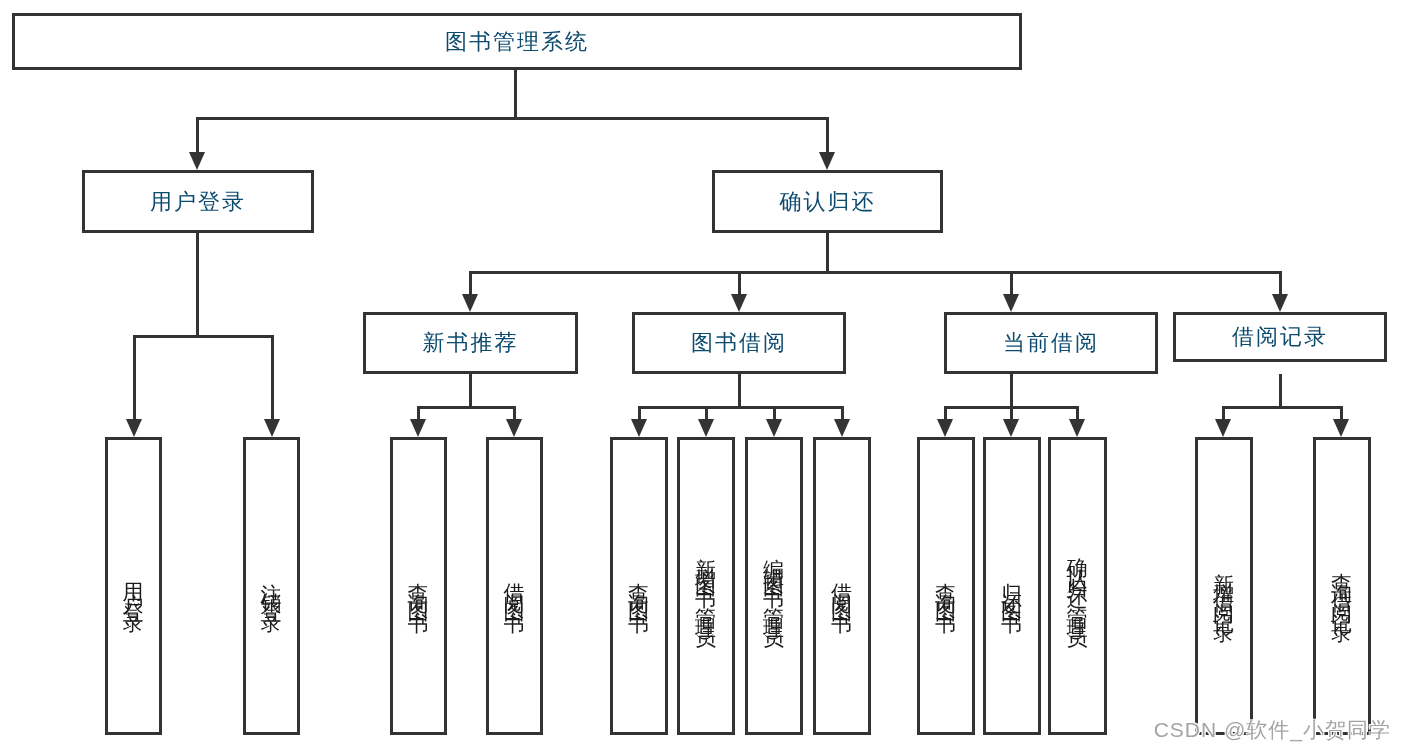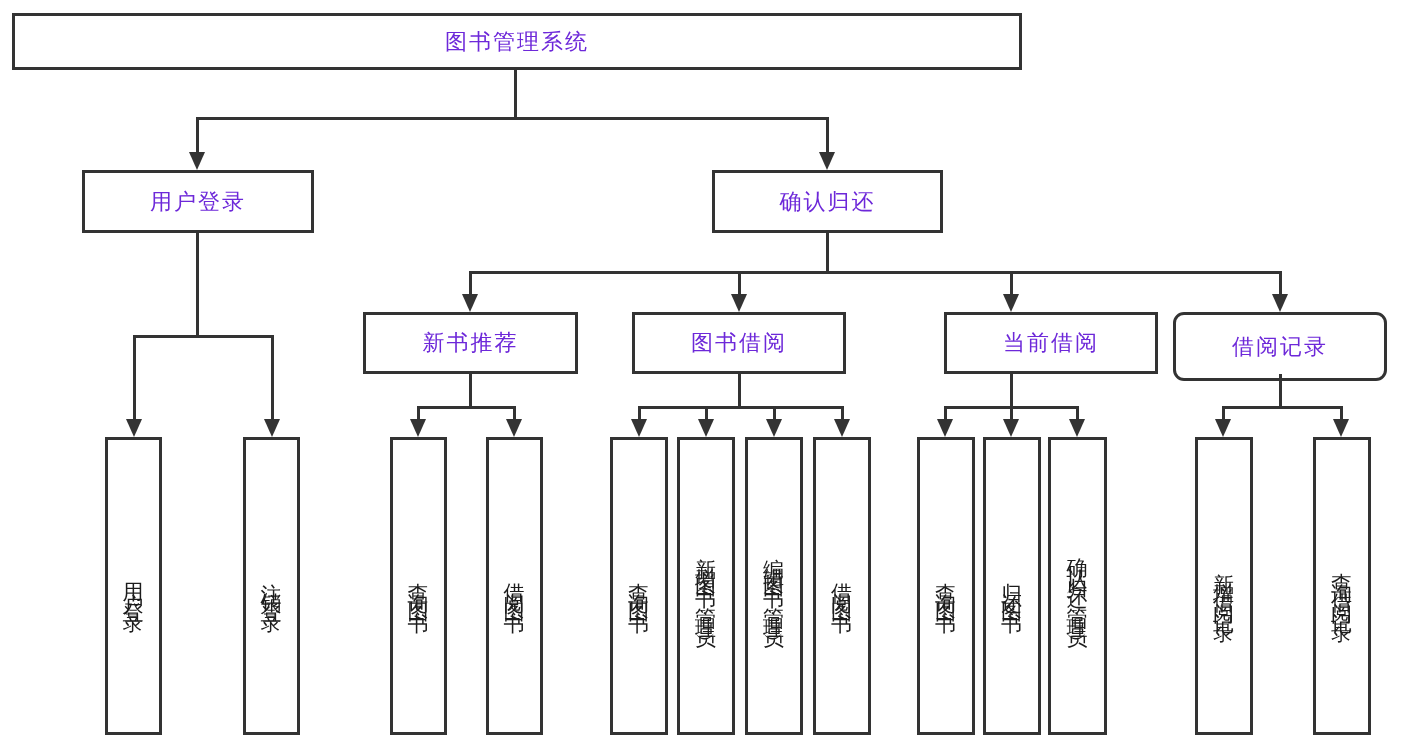--- a/index.html
+++ b/index.html
@@ -9,21 +9,21 @@
     background:#fff;
     font-family:"Liberation Sans","DejaVu Sans",sans-serif;
     overflow:hidden;
   }
   .box{
     position:absolute;
     border:3px solid #333;
     background:#fff;
     box-sizing:border-box;
     display:flex;align-items:center;justify-content:center;
-    font-size:22px;color:#6d28d9;letter-spacing:2px;
+    font-size:22px;color:#0c4a6e;letter-spacing:2px;
     white-space:nowrap;
   }
   .vbox{
     position:absolute;
     border:3px solid #333;
     background:#fff;
     box-sizing:border-box;
     display:flex;align-items:center;justify-content:center;
   }
   .vbox span{
@@ -60,21 +60,21 @@
   <div class="box" style="left:82px;top:170px;width:232px;height:63px;">用户登录</div>
 
   <div class="box" style="left:712px;top:170px;width:231px;height:63px;">确认归还</div>
 
   <div class="box" style="left:632px;top:312px;width:214px;height:62px;">图书借阅</div>
 
   <div class="box" style="left:363px;top:312px;width:215px;height:62px;">新书推荐</div>
 
   <div class="box" style="left:944px;top:312px;width:214px;height:62px;">当前借阅</div>
 
-  <div class="box" style="left:1173px;top:312px;width:214px;height:69px;border-radius:11px;">借阅记录</div>
+  <div class="box" style="left:1173px;top:312px;width:214px;height:50px;">借阅记录</div>
 
   <div class="vbox" style="left:105px;top:437px;width:57px;height:298px;">
     <span>用户登录</span>
   </div>
   <div class="vbox" style="left:243px;top:437px;width:57px;height:298px;">
     <span>注销登录</span>
   </div>
 
   <div class="vbox" style="left:390px;top:437px;width:57px;height:298px;">
     <span>查询图书</span>
@@ -165,13 +165,14 @@
   <div class="arr" style="left:1003px;top:419px;"></div>
   <div class="arr" style="left:1069px;top:419px;"></div>
 
   <div class="vline" style="left:1279px;top:374px;height:35px;"></div>
   <div class="hline" style="left:1222px;top:406px;width:121px;"></div>
   <div class="vline" style="left:1222px;top:406px;height:17px;"></div>
   <div class="vline" style="left:1340px;top:406px;height:17px;"></div>
   <div class="arr" style="left:1215px;top:419px;"></div>
   <div class="arr" style="left:1333px;top:419px;"></div>
 
+  <div class="watermark">CSDN @软件_小贺同学</div>
 </div>
 
 </body></html>

